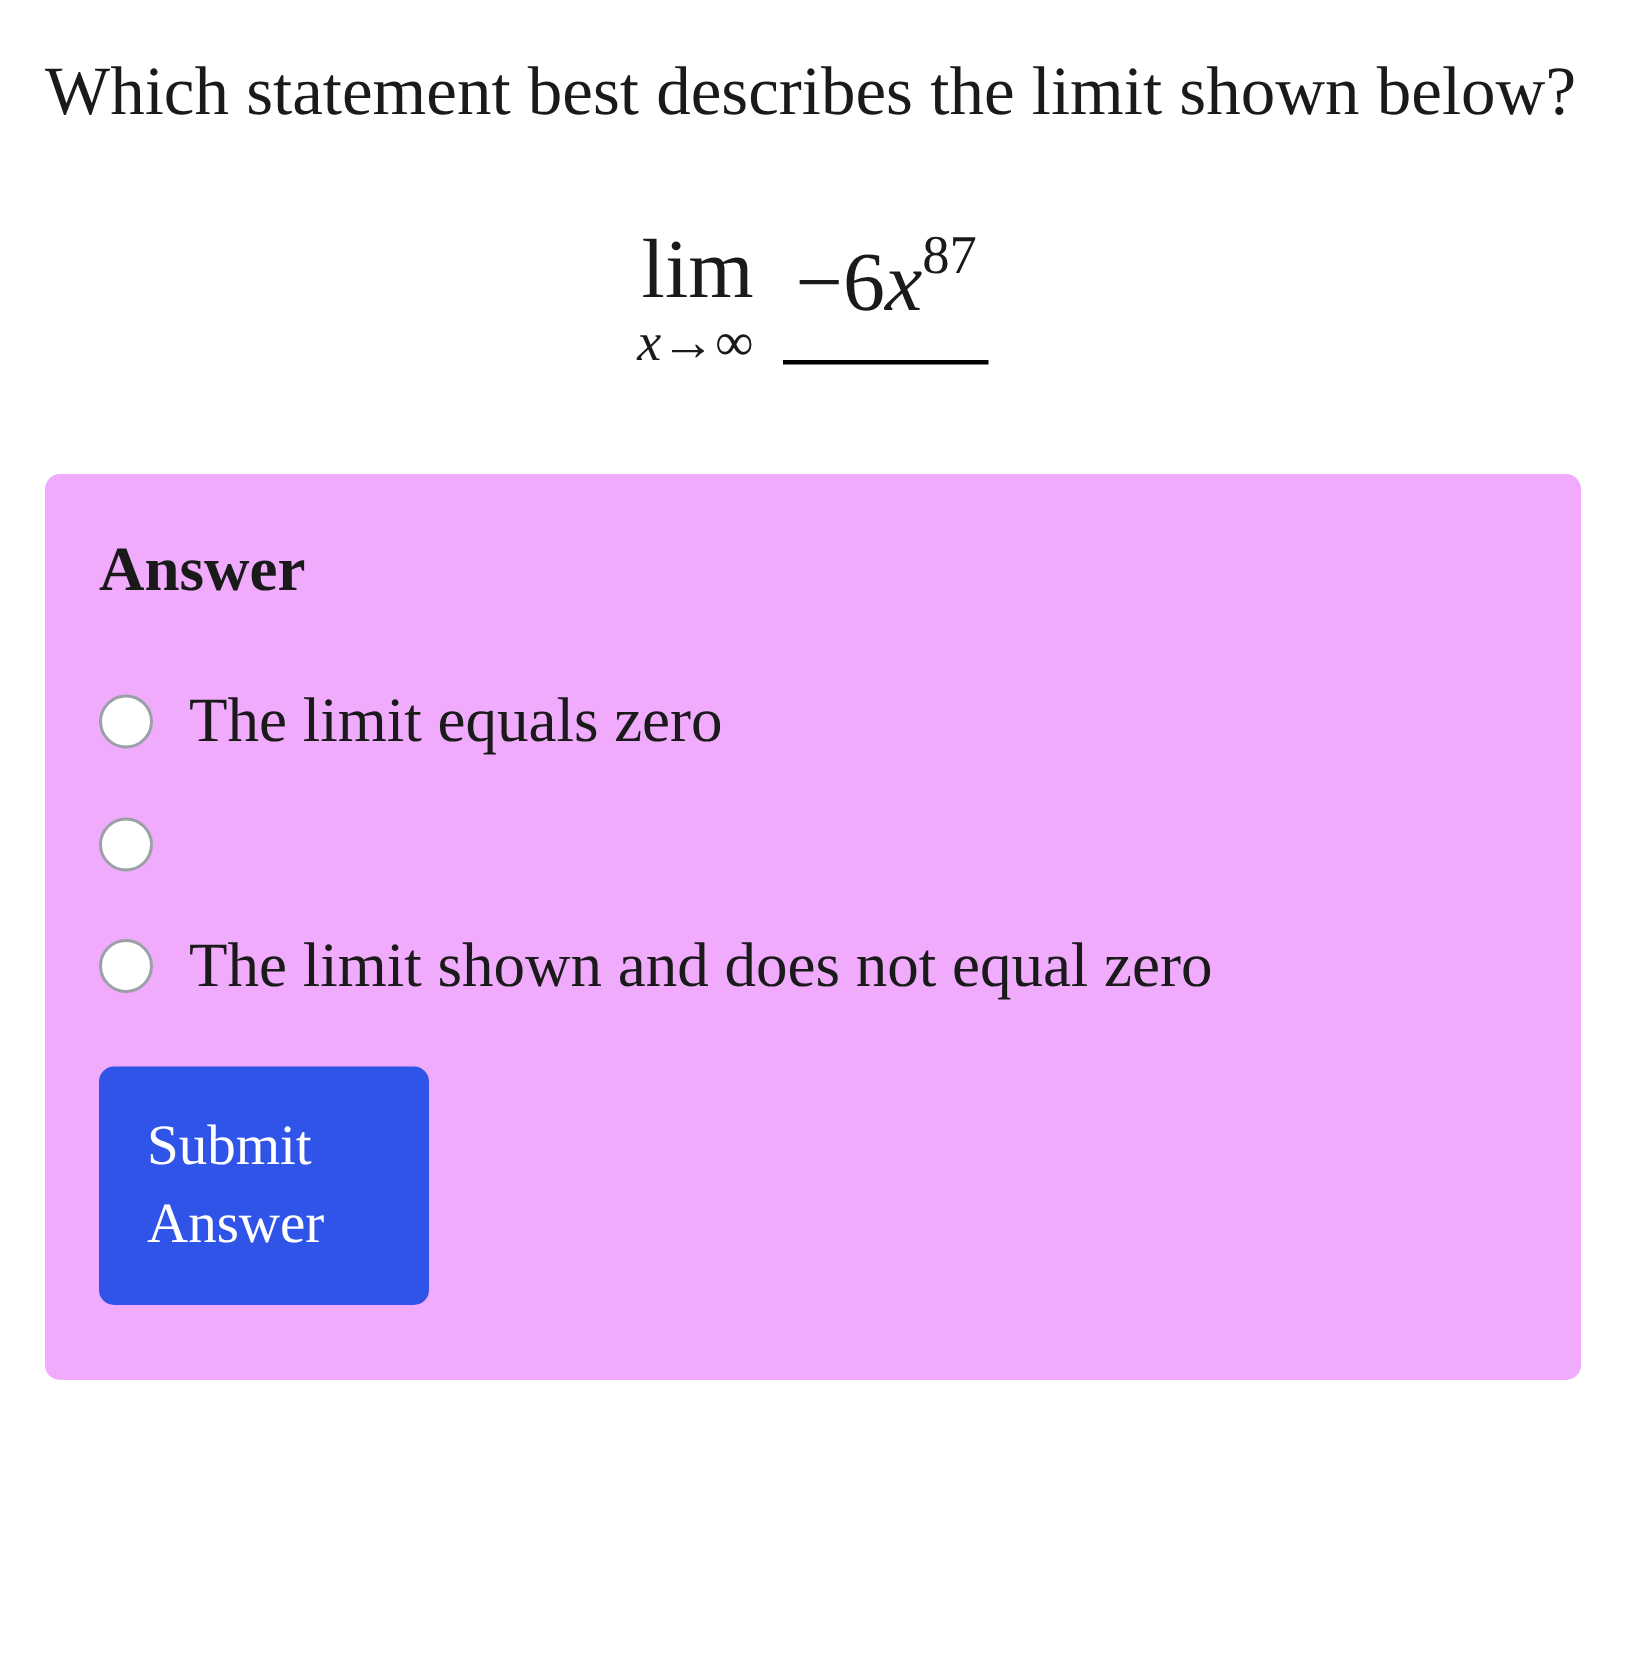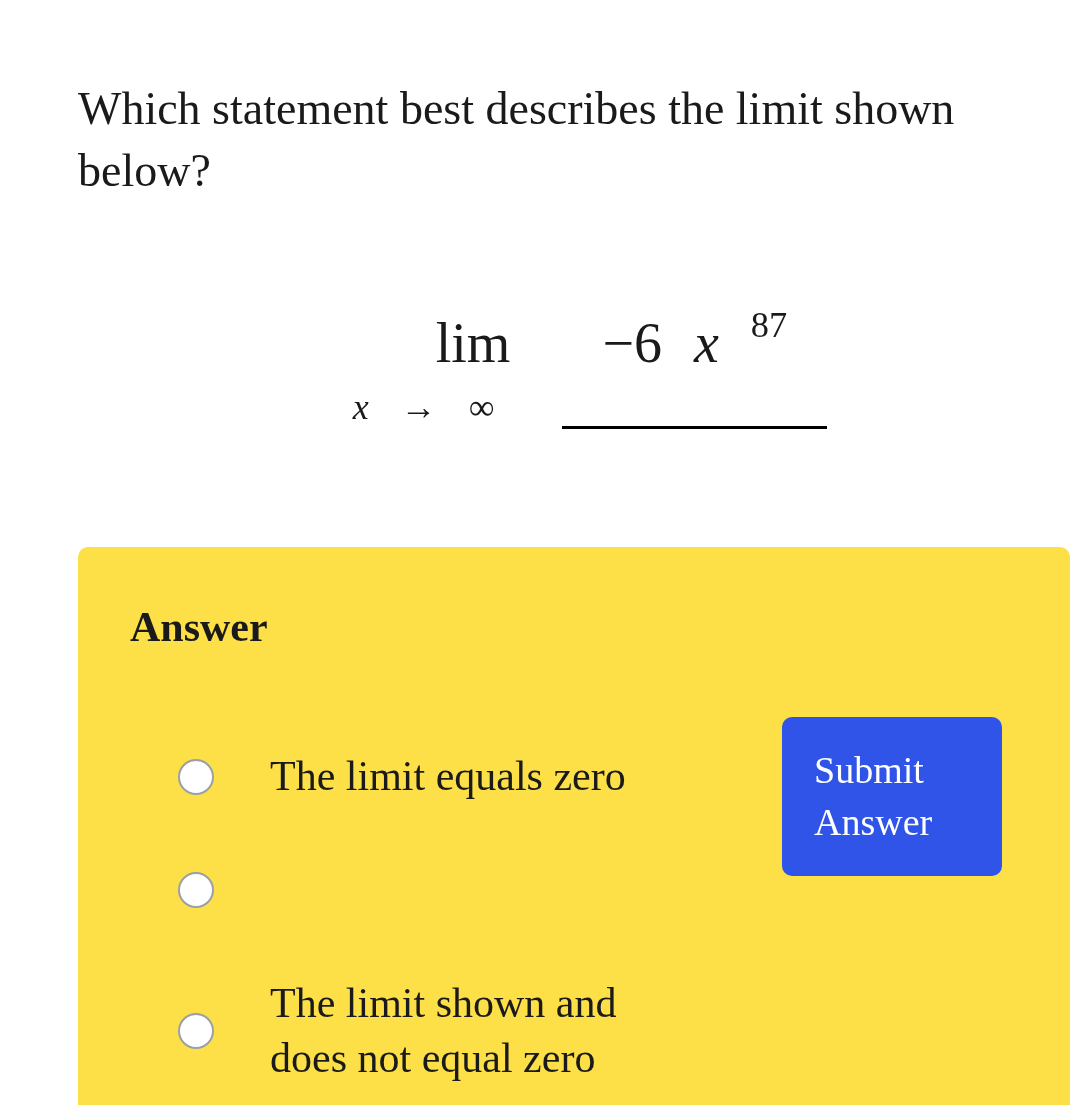--- a/index.html
+++ b/index.html
@@ -1,16 +1,16 @@
 <!DOCTYPE html>
 <html><head>
   <meta charset="utf-8">
   <style>
     * {
-      margin: 16px;
+      margin: 0;
       padding: 0;
       box-sizing: border-box;
     }
     body {
       font-family: Georgia, 'Times New Roman', serif;
       background: #ffffff;
       width: 1084px;
       height: 1105px;
       padding: 30px;
       color: #1a1a1a;
@@ -66,33 +66,34 @@
     .mvar {
       font-style: italic;
     }
     .sup {
       font-size: 0.65em;
       vertical-align: super;
       position: relative;
       top: -0.15em;
     }
     .answer-panel {
-      background: #fde047;
+      background: #f0abfc;
       border-radius: 10px;
       padding: 40px 36px 50px 36px;
     }
     .answer-heading {
       font-size: 42px;
       font-weight: 700;
       margin-bottom: 50px;
     }
     .answer-body {
       display: flex;
       align-items: flex-start;
       gap: 40px;
+      flex-direction: column;
     }
     .options {
       flex: 1;
     }
     .option {
       display: flex;
       align-items: center;
       gap: 24px;
       margin-bottom: 36px;
       cursor: pointer;

